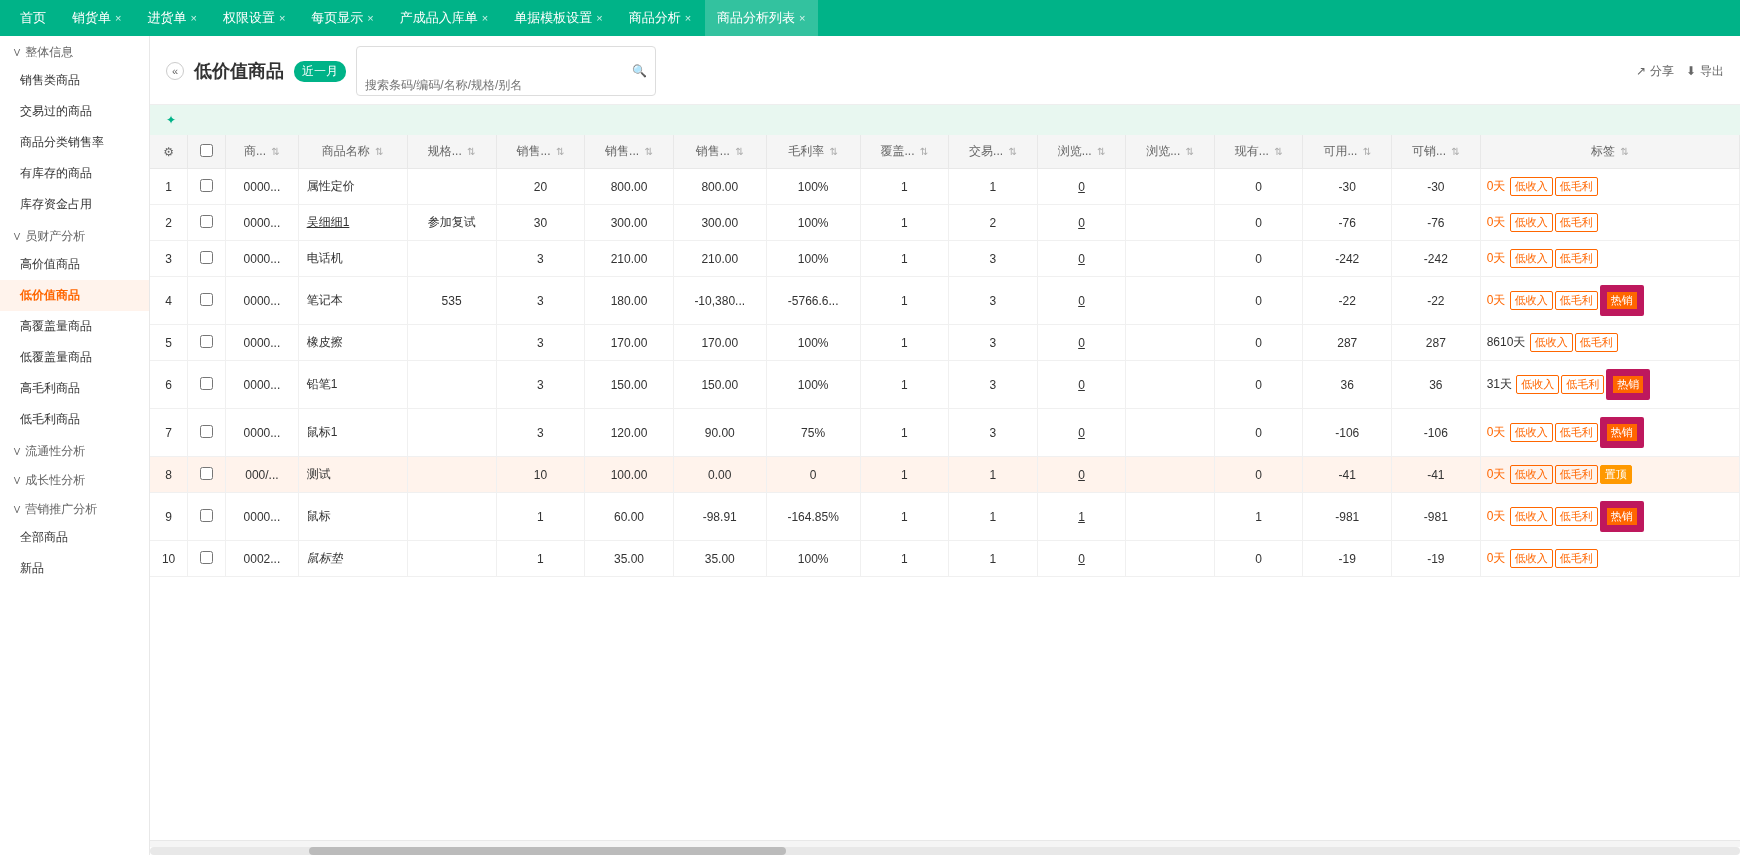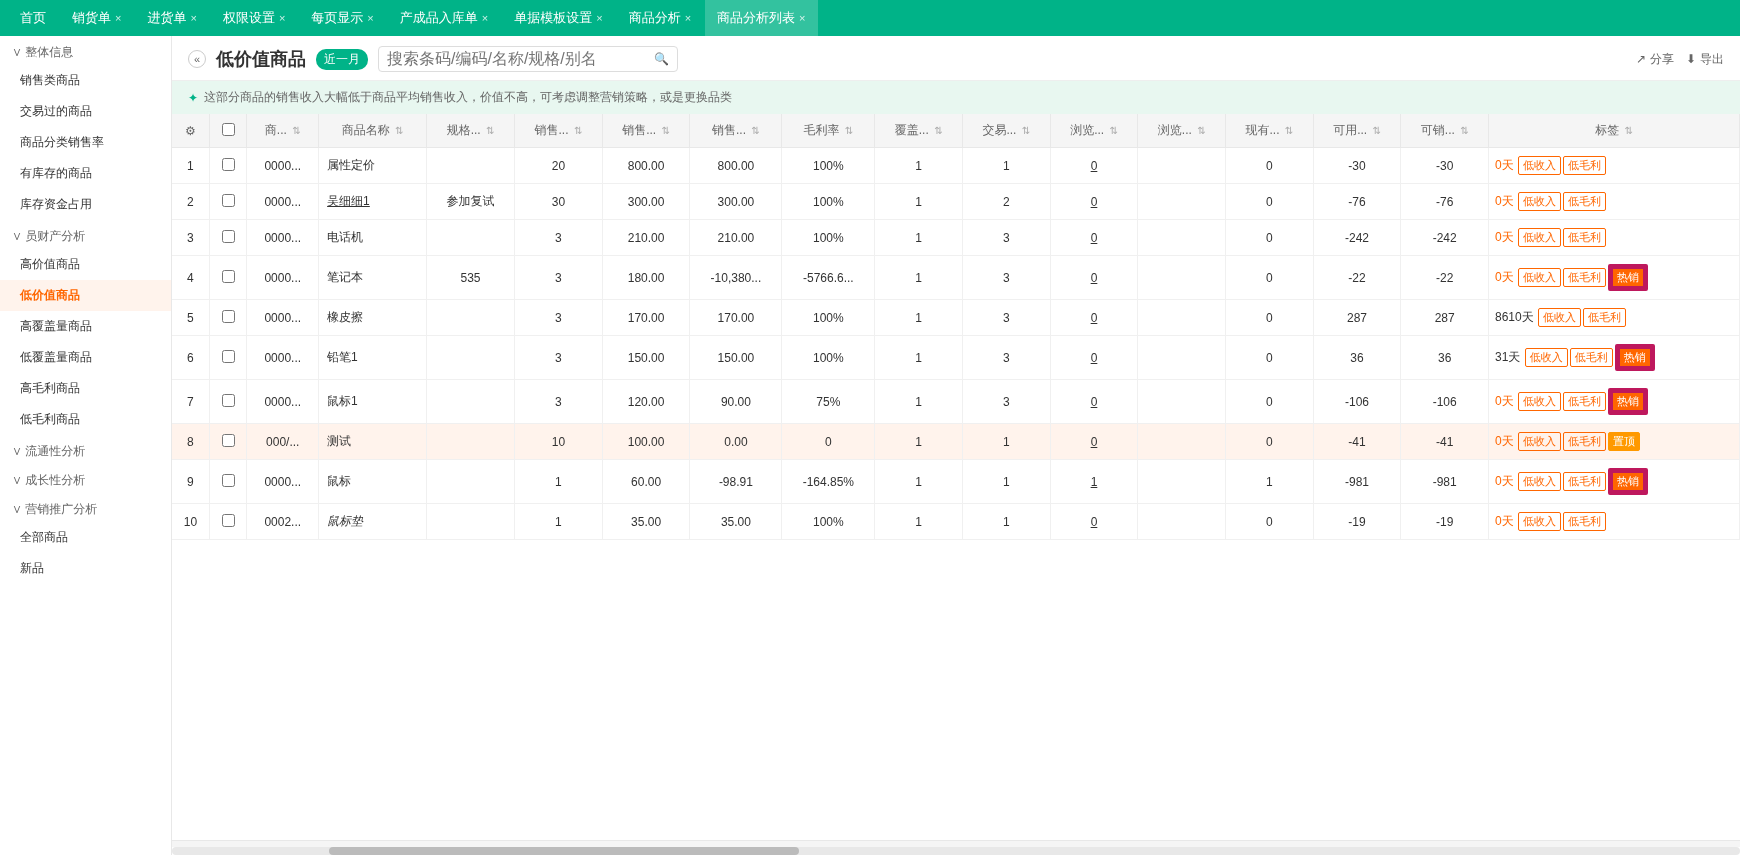--- a/index.html
+++ b/index.html
@@ -25,21 +25,21 @@
       white-space: nowrap;
     }
     .nav-item.active { background: rgba(255,255,255,0.2); }
     .nav-close { margin-left: 4px; font-size: 11px; opacity: 0.8; }
     
     
     .layout { display: flex; height: calc(100vh - 36px); }
     
     
     .sidebar {
-      width: 172px;
+      width: 150px;
       background: #fff;
       border-right: 1px solid #e8e8e8;
       overflow-y: auto;
       flex-shrink: 0;
     }
     .sidebar-section-title {
       padding: 8px 12px 4px 12px;
       color: #666;
       font-size: 12px;
       display: flex;
@@ -87,23 +87,24 @@
       border: 1px solid #ddd;
       border-radius: 4px;
       padding: 3px 8px;
       gap: 6px;
       flex: 1;
       max-width: 300px;
     }
     .search-box input {
       border: none;
       outline: none;
-      font-size: 16px;
+      font-size: 12px;
       color: #999;
       width: 100%;
+      margin-top: 28px;
     }
     .header-actions {
       margin-left: auto;
       display: flex;
       gap: 12px;
       align-items: center;
     }
     .action-btn {
       color: #666;
       cursor: pointer;
@@ -167,21 +168,21 @@
     .td-left { text-align: left; }
     .tag-label {
       display: inline-block;
       padding: 1px 4px;
       border-radius: 2px;
       font-size: 11px;
       margin: 1px;
     }
     .tag-low-income { color: #ff6600; border: 1px solid #ff6600; }
     .tag-low-profit { color: #ff6600; border: 1px solid #ff6600; }
-    .tag-hot { color: #fff; background: #ff6600; border: 5px solid #be185d; }
+    .tag-hot { color: #fff; background: #ff6600; border: 7px solid #be185d; }
     .tag-recommend { color: #fff; background: #ff9900; border: 1px solid #ff9900; }
     .zero-day { color: #ff6600; }
     .underline-link { text-decoration: underline; color: #333; }
     
     
     .footer-bar {
       background: #fff;
       border-top: 1px solid #e8e8e8;
     }
     
@@ -335,21 +336,20 @@
           <div class="action-btn">
             <span>⬇</span>
             <span>导出</span>
           </div>
         </div>
       </div>
     </div>
 
     <div class="notice-bar">
       <span style="color:#00b388;">✦</span>
-      <span>这部分商品的销售收入大幅低于商品平均销售收入，价值不高，可考虑调整营销策略，或是更换品类</span>
     </div>
 
     <div class="table-container">
       <table>
         <thead>
           <tr>
             <th>⚙</th>
             <th><input type="checkbox" style=""></th>
             <th>商... <span class="sort-icon">⇅</span></th>
             <th>商品名称 <span class="sort-icon">⇅</span></th>

